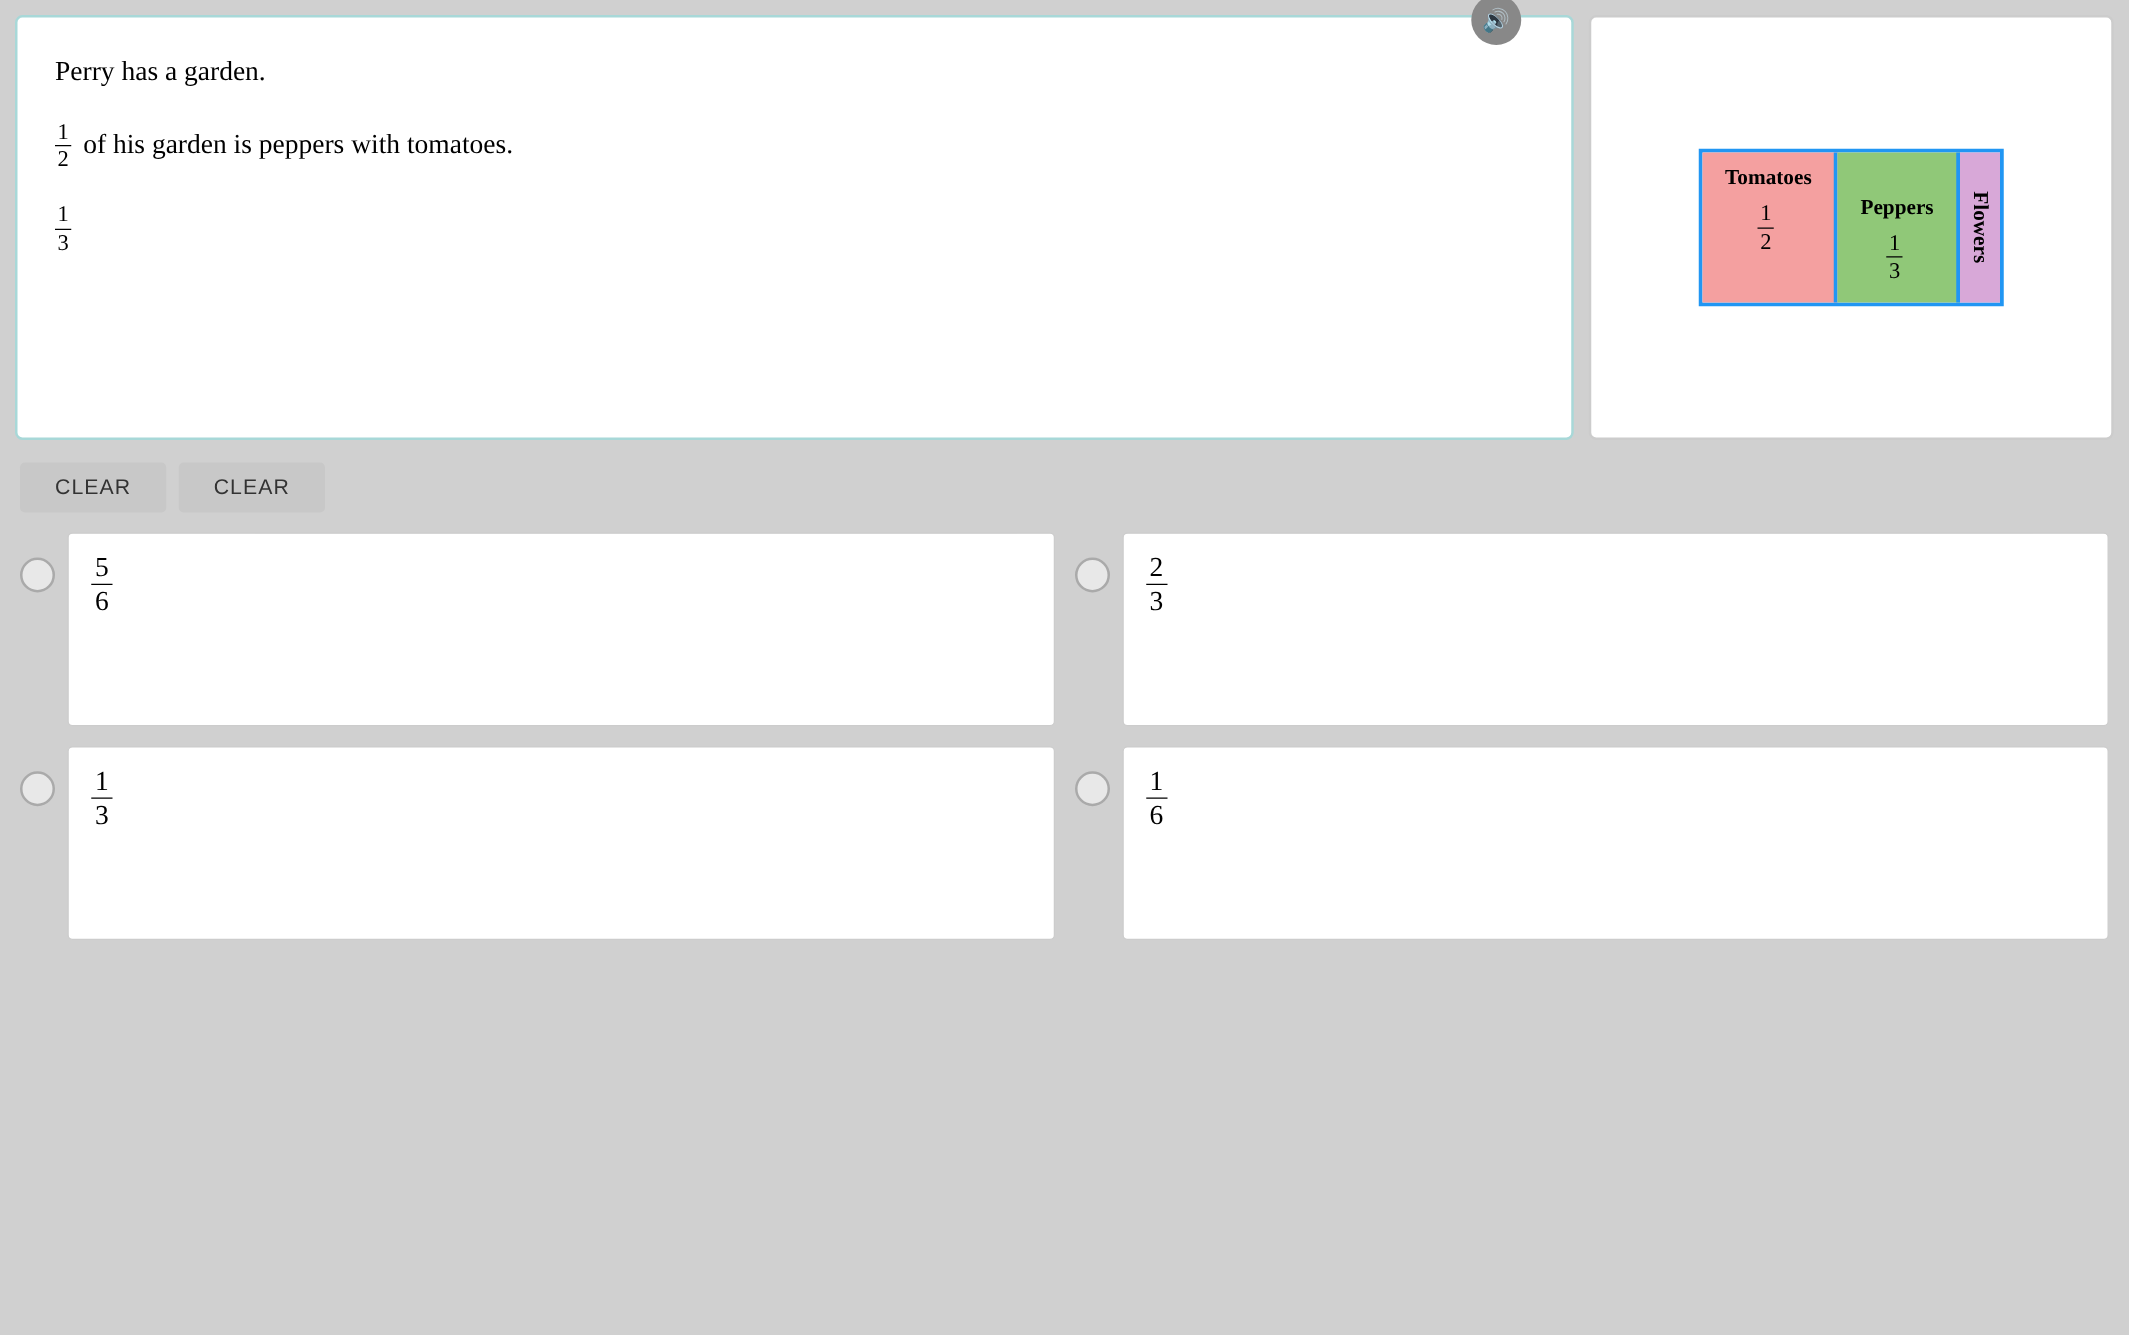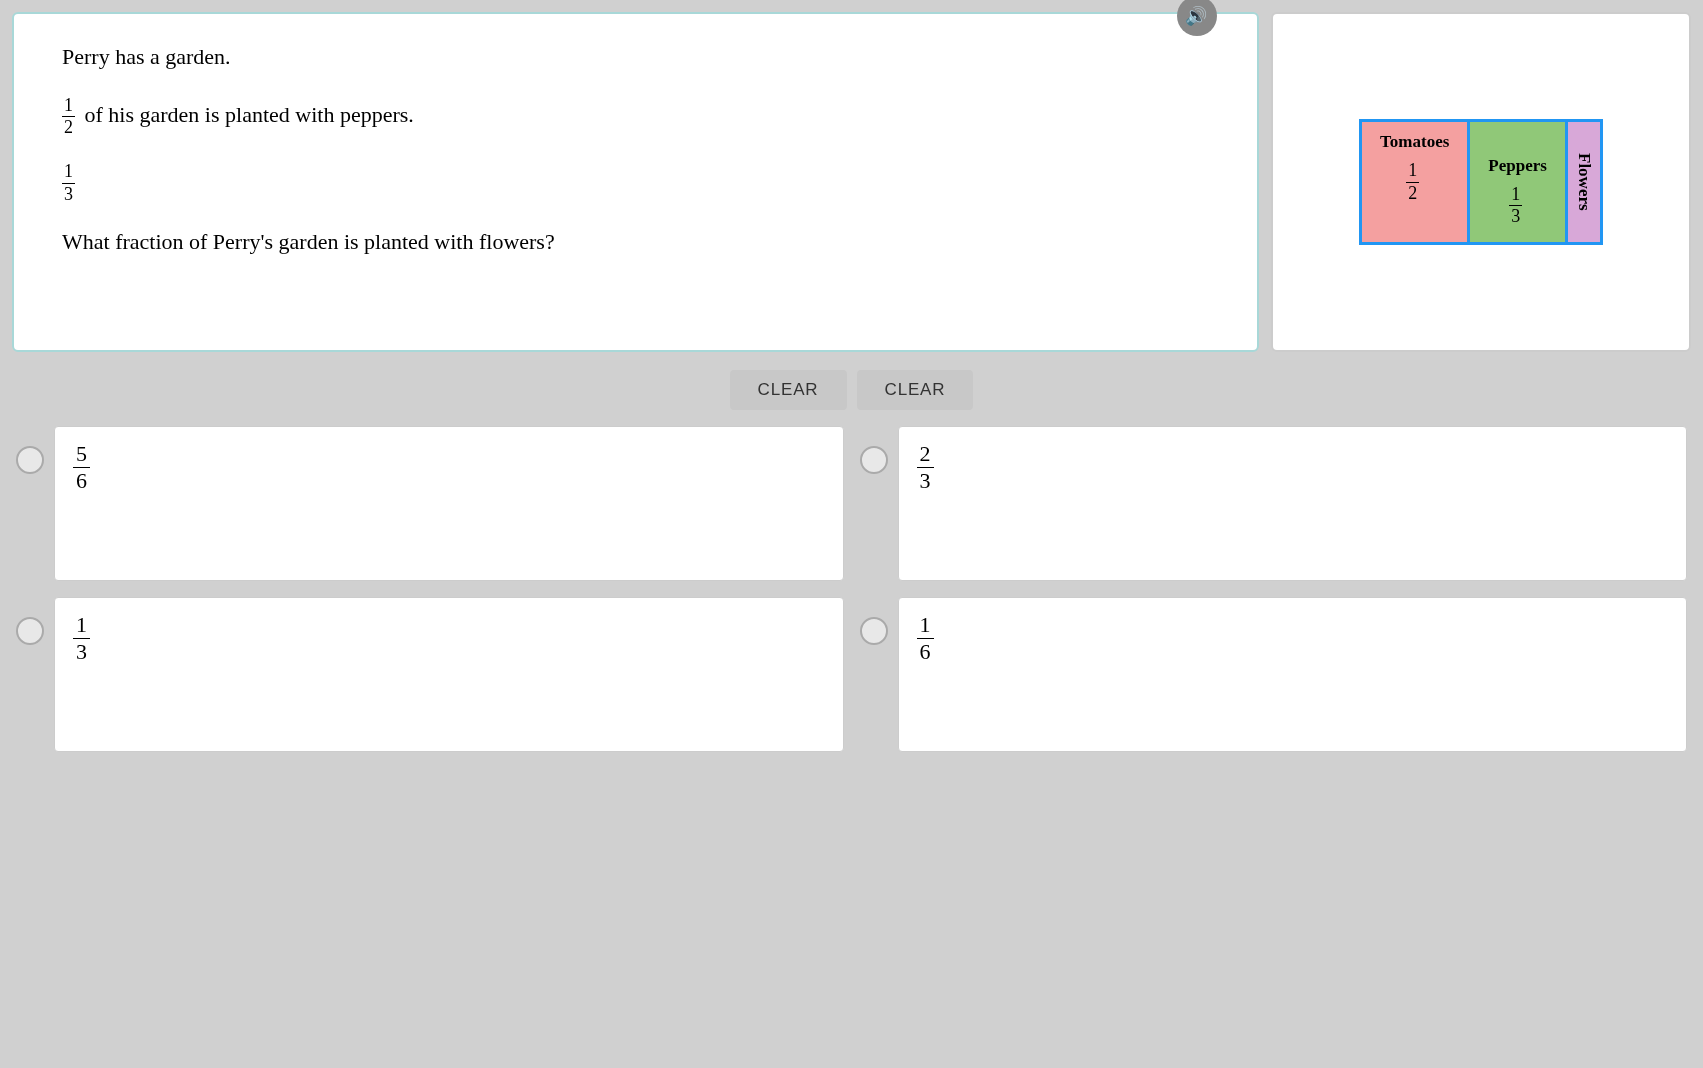--- a/index.html
+++ b/index.html
@@ -27,21 +27,20 @@
       padding: 28px 30px;
       flex: 1;
       min-height: 340px;
       position: relative;
     }
 
     .question-panel p {
       font-size: 22px;
       margin-bottom: 22px;
       line-height: 1.4;
-      margin-left: 18px;
     }
 
     .fraction {
       display: inline-flex;
       flex-direction: column;
       align-items: center;
       font-size: 18px;
       vertical-align: middle;
       margin-right: 4px;
     }
@@ -129,21 +128,21 @@
       align-items: center;
       justify-content: center;
       padding: 10px 6px;
       font-size: 17px;
       font-weight: bold;
       min-height: 120px;
     }
 
     .middle-bar {
       display: flex;
-      justify-content: center;
+      justify-content: flex-start;
       padding: 18px 16px 10px 16px;
       gap: 10px;
     }
 
     .action-btn {
       background: #c8c8c8;
       border: none;
       border-radius: 4px;
       padding: 10px 28px;
       font-size: 17px;
@@ -218,29 +217,28 @@
 
 <div class="top-area">
   <div class="question-panel">
     <button class="audio-btn">🔊</button>
     <p>Perry has a garden.</p>
     <p>
       <span class="fraction">
         <span class="num">1</span>
         <span class="den">2</span>
       </span>
-      <span> of his garden is planted with peppers.</span>
+      <span> of his garden is peppers with tomatoes.</span>
     </p>
     <p>
       <span class="fraction">
         <span class="num">1</span>
         <span class="den">3</span>
       </span>
     </p>
-    <p>What fraction of Perry's garden is planted with flowers?</p>
   </div>
 
   <div class="diagram-panel">
     <div class="garden-diagram">
       <div class="garden-section tomatoes-section">
         <div class="section-label">Tomatoes</div>
         <div class="section-fraction">
           <span class="fraction">
             <span class="num">1</span>
             <span class="den">2</span>

